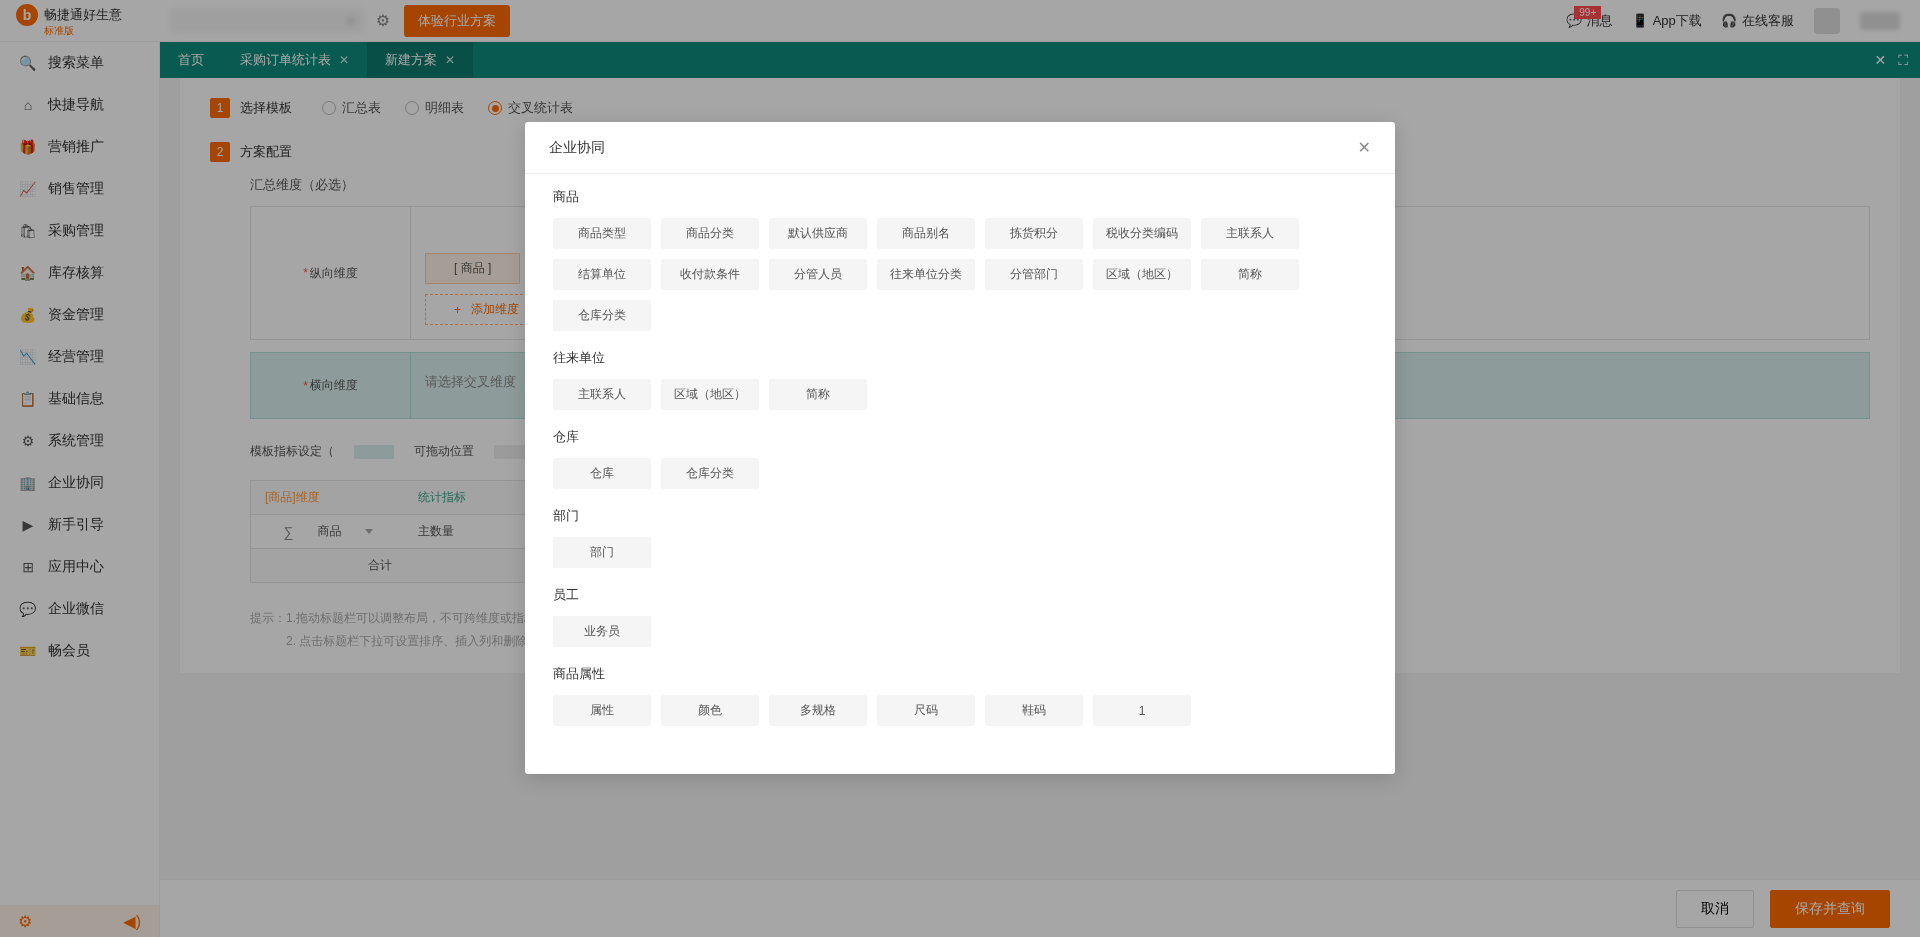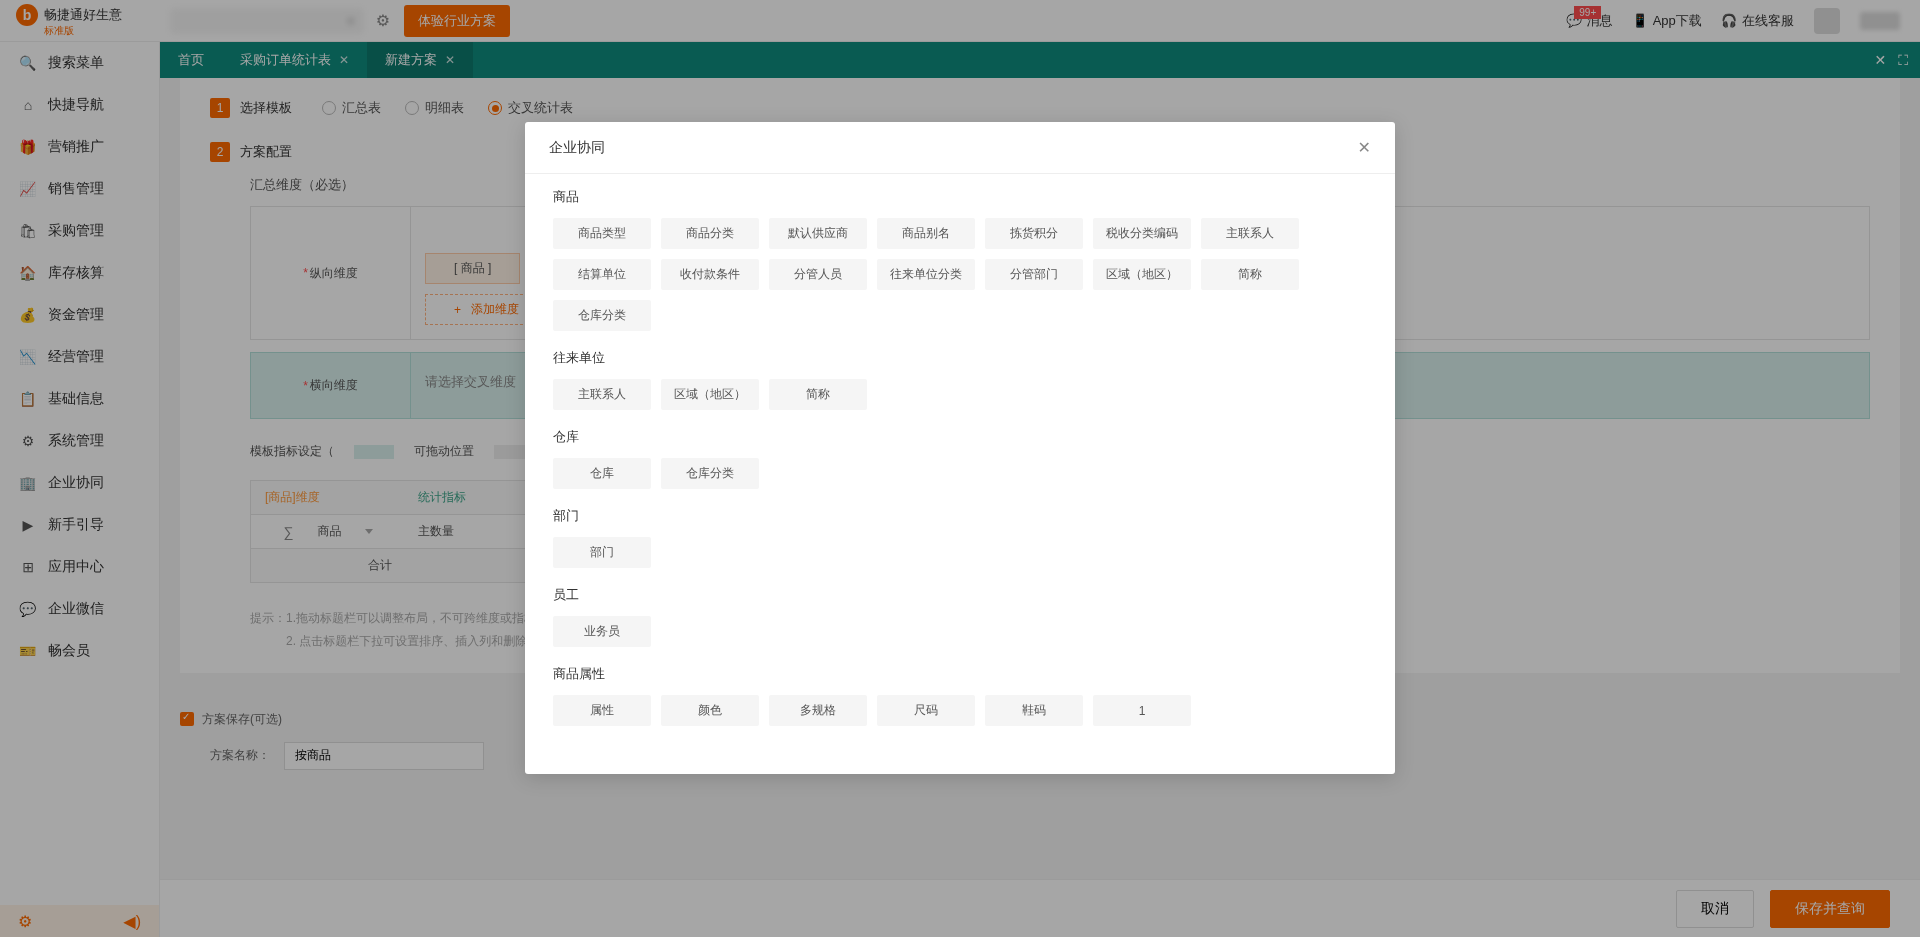--- a/index.html
+++ b/index.html
@@ -329,30 +329,20 @@
       </div>
     </div>
 
     <div class="hints">
       <div><span>提示：</span><span>1.拖动标题栏可以调整布局，不可跨维度或指标拖动</span></div>
       <div style="padding-left:36px;"><span>2. 点击标题栏下拉可设置排序、插入列和删除列</span></div>
     </div>
 
   </div>
 
-  <div class="save-section">
-    <div class="checkbox-row">
-      <span class="checkbox"></span>
-      <span>方案保存(可选)</span>
-    </div>
-    <div class="name-row">
-      <span class="name-label">方案名称：</span>
-      <input class="name-input" value="按商品" style="">
-    </div>
-  </div>
 </div>
 
 <div class="footer">
   <button class="btn">取消</button>
   <button class="btn primary">保存并查询</button>
 </div>
 
 <div class="overlay"></div>
 
 <div class="modal">

